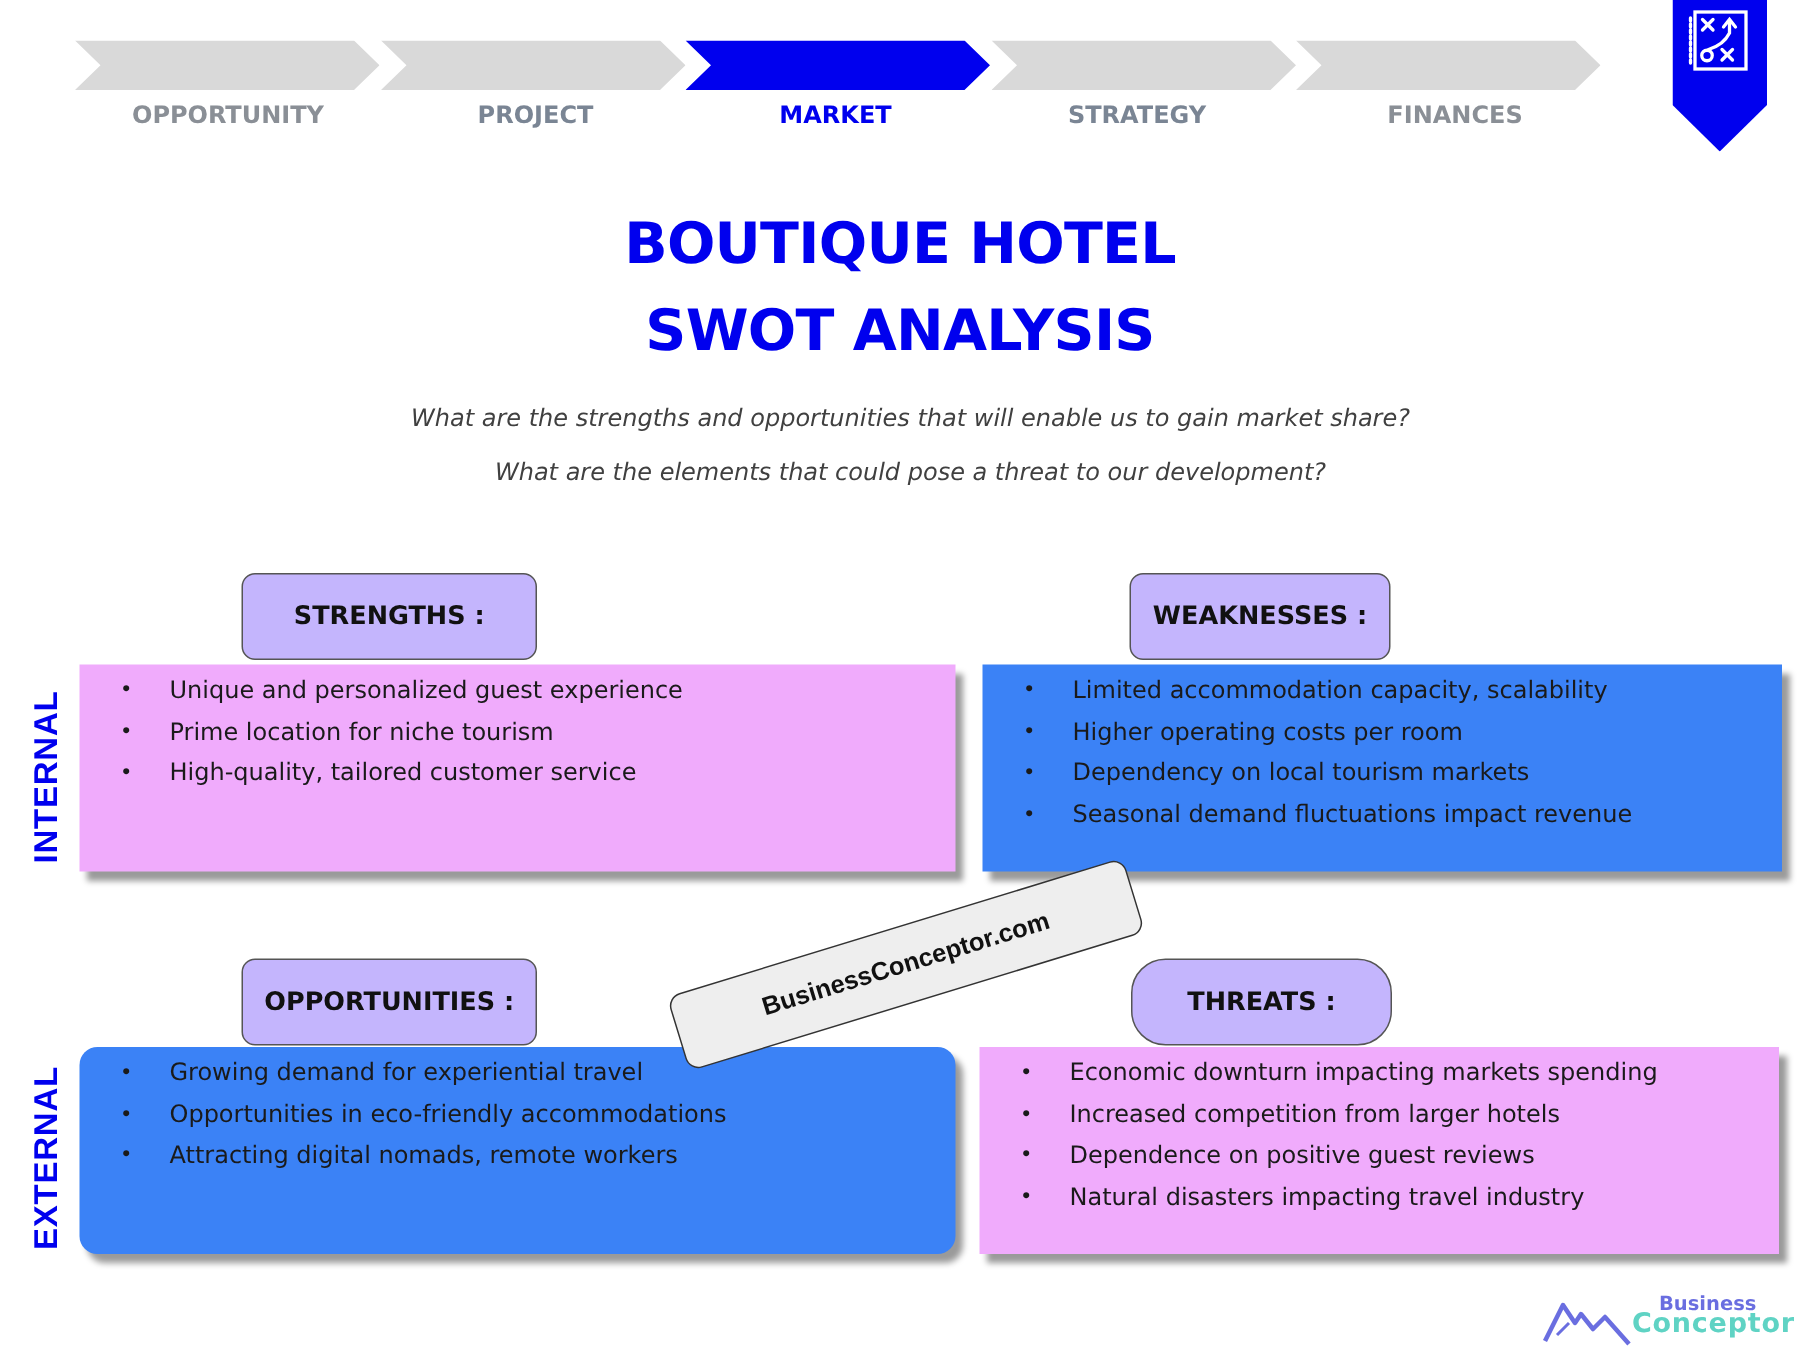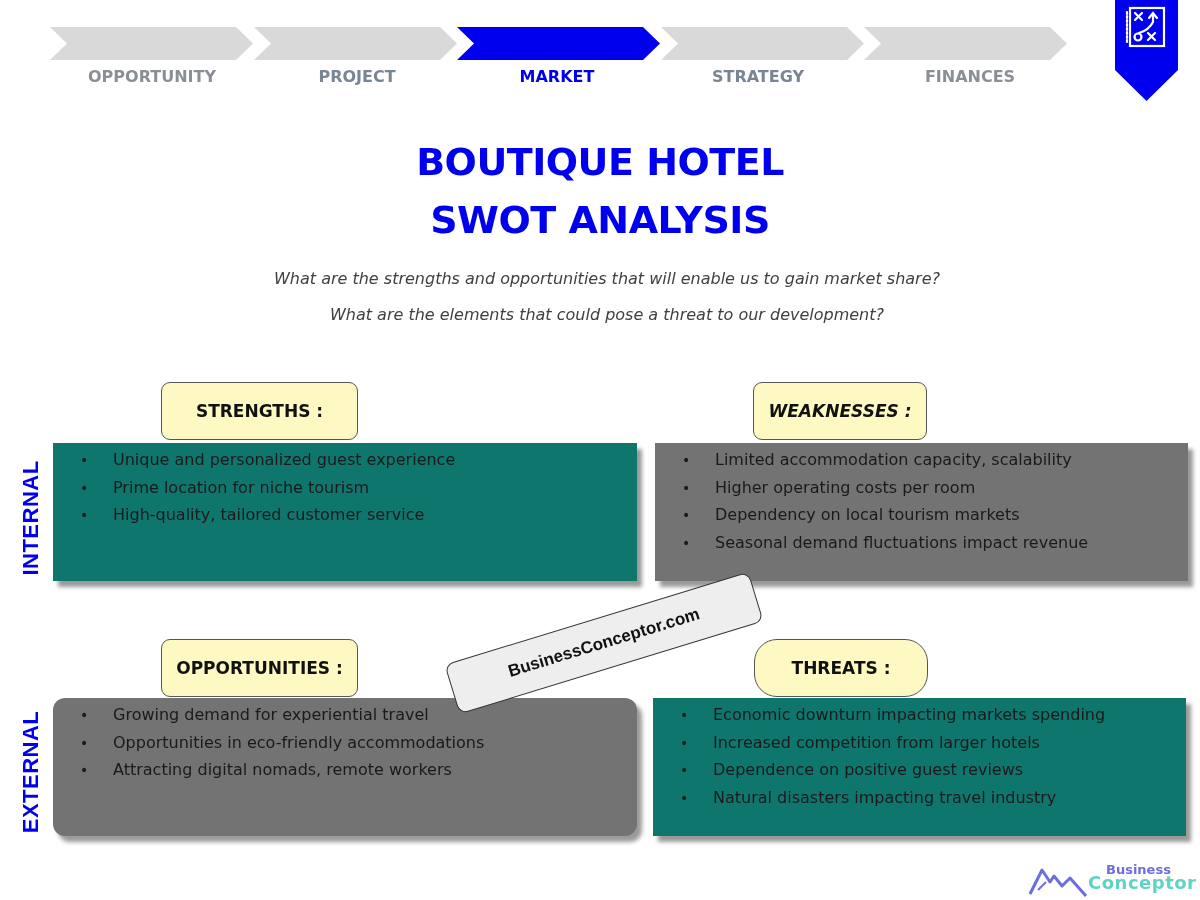--- a/index.html
+++ b/index.html
@@ -13,27 +13,27 @@
     font-family: "DejaVu Sans", sans-serif; font-weight: bold; font-size: 16px; color: #8a8f96; }
   .step-label.active { color: #0000ee; }
 
   .badge { position: absolute; left: 1115px; top: 0; width: 63px; height: 101px; }
 
   .title { position: absolute; left: 0; width: 1200px; text-align: center;
     font-family: "DejaVu Sans", sans-serif; font-weight: bold; color: #0000ee; font-size: 38px; letter-spacing: -0.5px; }
   .subtitle { position: absolute; left: 0; width: 1200px; text-align: center;
     font-family: "DejaVu Sans", sans-serif; font-style: italic; font-size: 16px; color: #404040; }
 
-  .chip { position: absolute; height: 58px; background: #fef9c3; border: 1px solid #555;
+  .chip { position: absolute; height: 58px; background: #c4b5fd; border: 1px solid #555;
     border-radius: 9px; display: flex; align-items: center; justify-content: center;
     font-family: "DejaVu Sans", sans-serif; font-weight: bold; font-size: 17px; color: #111; z-index: 3; }
 
   .box { position: absolute; height: 138px; box-shadow: 5px 6px 4px #9a9a9a; padding-top: 6px; z-index: 2; }
-  .box.blue { background: #0f766e; }
-  .box.grey { background: #737373; }
+  .box.blue { background: #f0abfc; }
+  .box.grey { background: #3b82f6; }
   .box ul { list-style: none; }
   .box li { position: relative; height: 27.5px; line-height: 22px;
     font-family: "DejaVu Sans", sans-serif; font-size: 16px; color: #1a1a1a; padding-left: 60px; }
   .box li::before { content: "\2022"; position: absolute; left: 27px; top: 0; font-size: 14px; }
 
   .side-label { position: absolute; width: 150px; height: 30px; left: -42px; text-align: center;
     font-family: "Liberation Sans", sans-serif; font-weight: bold; font-size: 22px; color: #0000ee;
     transform: rotate(-90deg); letter-spacing: 0.5px; }
 
   .watermark { position: absolute; left: 445px; top: 617px; width: 318px; height: 52px;
@@ -110,21 +110,21 @@
 
 <div class="chip" style="left:161px; top:382px; width:197px;">STRENGTHS :</div>
 <div class="box blue" style="left:53px; top:443px; width:584px;">
   <ul>
     <li>Unique and personalized guest experience</li>
     <li>Prime location for niche tourism</li>
     <li>High-quality, tailored customer service</li>
   </ul>
 </div>
 
-<div class="chip" style="left:753px; top:382px; width:174px;font-style:italic;">WEAKNESSES :</div>
+<div class="chip" style="left:753px; top:382px; width:174px;">WEAKNESSES :</div>
 <div class="box grey" style="left:655px; top:443px; width:533px;">
   <ul>
     <li>Limited accommodation capacity, scalability</li>
     <li>Higher operating costs per room</li>
     <li>Dependency on local tourism markets</li>
     <li>Seasonal demand fluctuations impact revenue</li>
   </ul>
 </div>
 
 <div class="chip" style="left:161px; top:639px; width:197px;">OPPORTUNITIES :</div>

